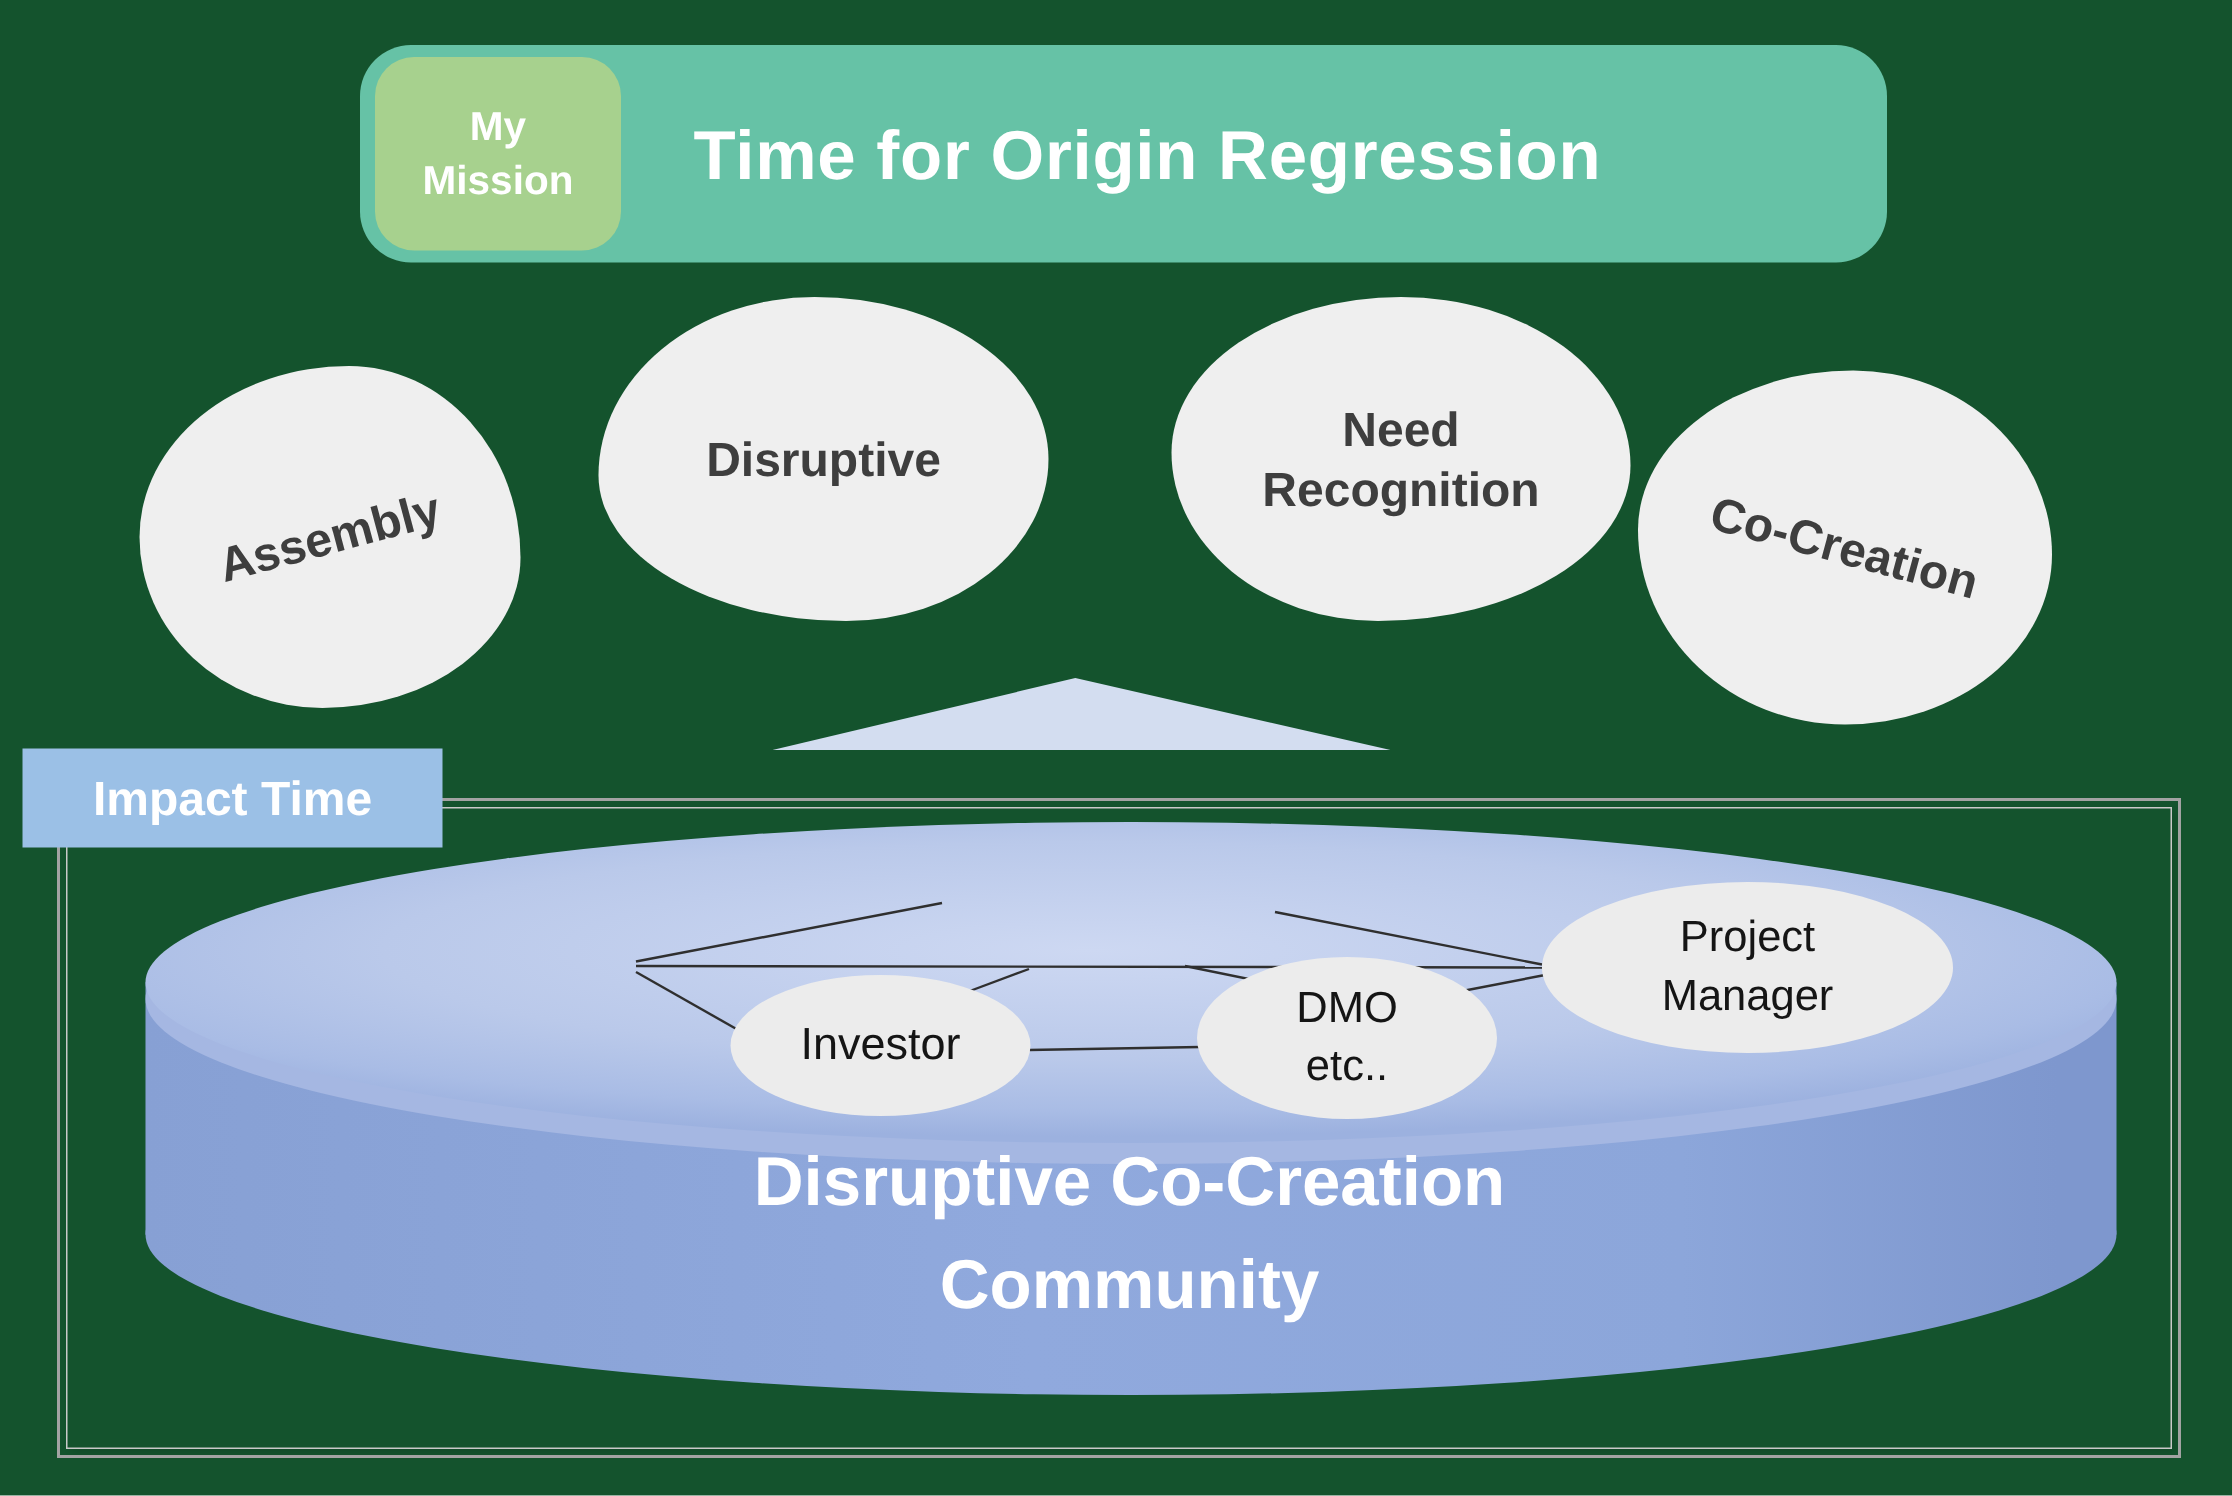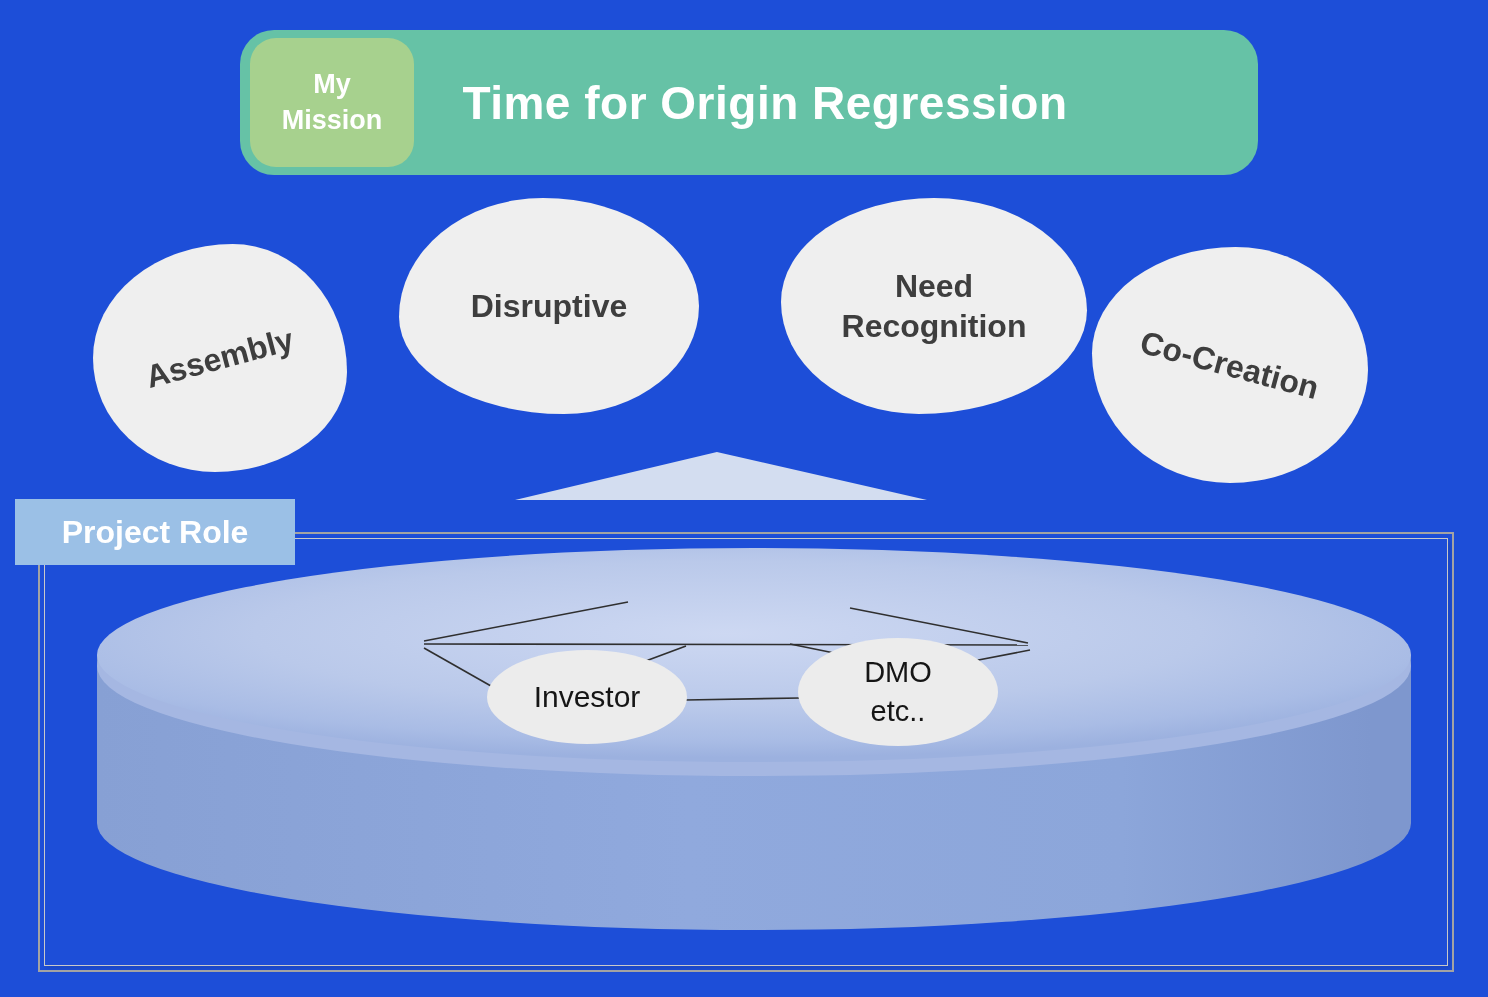--- a/index.html
+++ b/index.html
@@ -1,20 +1,20 @@
 <!DOCTYPE html>
 <html><head>
 <meta charset="utf-8">
 <style>
   * { margin:0; padding:0; box-sizing:border-box; }
   html,body { background:#ffffff; }
   body { font-family:"Liberation Sans", sans-serif; }
   .canvas {
     position:relative; width:1488px; height:997px;
-    background:#1d4ed8; overflow:hidden;
+    background:#14532d; overflow:hidden;
   }
   .preline { white-space:pre-line; }
 
   
   .banner {
     position:absolute; left:240px; top:30px; width:1018px; height:145px;
     background:#66c2a6; border-radius:34px;
   }
   .banner-badge {
     position:absolute; left:10px; top:8px; width:164px; height:129px;
@@ -129,21 +129,21 @@
     <span class="blob-label preline">Need
 Recognition</span>
   </div>
   <div class="blob blob-cocreation">
     <span class="blob-label">Co-Creation</span>
   </div>
 
   <div class="up-triangle"></div>
 
   <div class="frame"></div>
-  <div class="impact-label">Project Role</div>
+  <div class="impact-label">Impact Time</div>
 
   <div class="cyl-cap"></div>
   <div class="cyl-body"></div>
   <div class="cyl-rim"></div>
   <div class="cyl-top"></div>
 
   <svg class="connectors" viewBox="0 0 1488 997" xmlns="http://www.w3.org/2000/svg">
     <line x1="424" y1="641" x2="628" y2="602"></line>
     <line x1="424" y1="644" x2="1028" y2="645"></line>
     <line x1="424" y1="648" x2="498" y2="690"></line>
@@ -154,15 +154,21 @@
     <line x1="968" y1="662" x2="1030" y2="650"></line>
   </svg>
 
   <div class="role role-dmo">
     <span class="preline">DMO
 etc..</span>
   </div>
   <div class="role role-investor">
     <span>Investor</span>
   </div>
+  <div class="role role-pm">
+    <span class="preline">Project
+Manager</span>
+  </div>
 
+  <div class="community-title preline">Disruptive Co-Creation
+Community</div>
 
 </div>
 
 </body></html>

